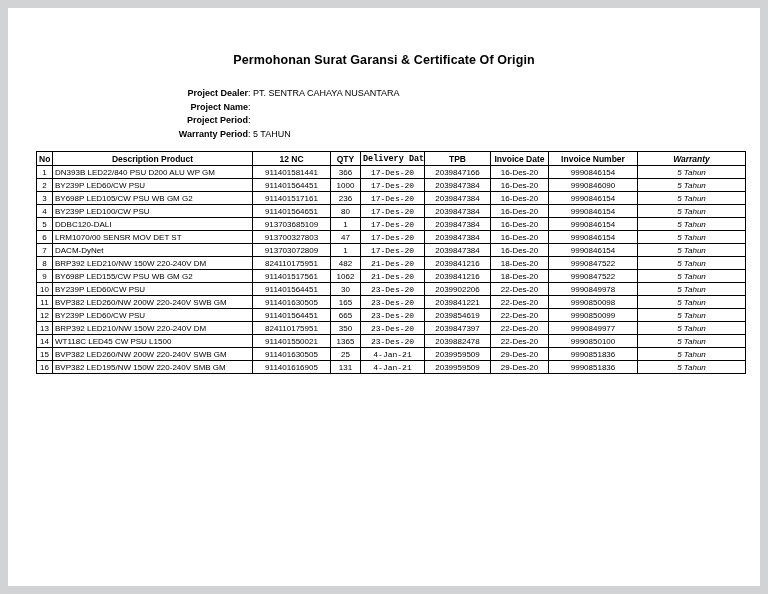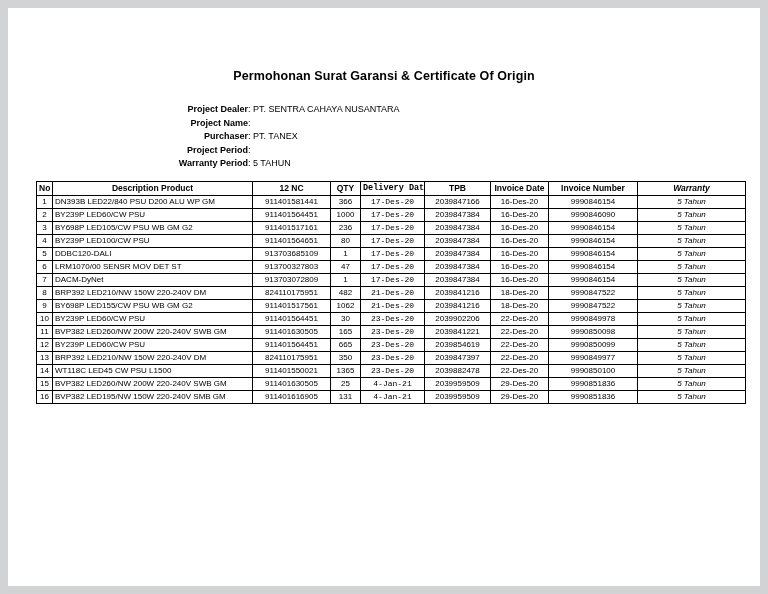--- a/index.html
+++ b/index.html
@@ -13,21 +13,21 @@
   .page {
     position: absolute;
     left: 8px; top: 8px;
     width: 752px; height: 578px;
     background: #ffffff;
   }
   .doc-title {
     text-align: center;
     font-weight: bold;
     font-size: 12.5px;
-    padding-top: 61px;
+    padding-top: 45px;
     letter-spacing: 0.1px;
   }
   .info-block {
     margin: 20px 0 0 55px;
     font-size: 9px;
   }
   .info-row { display: flex; line-height: 13.5px; text-align: right; }
   .info-label { width: 185px; font-weight: bold; }
   .info-value { font-weight: normal; white-space: pre; }
   table {
@@ -68,24 +68,20 @@
   <div class="info-block">
     <div class="info-row">
       <span class="info-label">Project Dealer</span>
       <span class="info-value">: PT. SENTRA CAHAYA NUSANTARA</span>
     </div>
     <div class="info-row">
       <span class="info-label">Project Name</span>
       <span class="info-value">:</span>
     </div>
     <div class="info-row">
-      <span class="info-label">Purchaser</span>
-      <span class="info-value">: PT. TANEX</span>
-    </div>
-    <div class="info-row">
       <span class="info-label">Project Period</span>
       <span class="info-value">:</span>
     </div>
     <div class="info-row">
       <span class="info-label">Warranty Period</span>
       <span class="info-value">: 5 TAHUN</span>
     </div>
   </div>
 
   <table>

